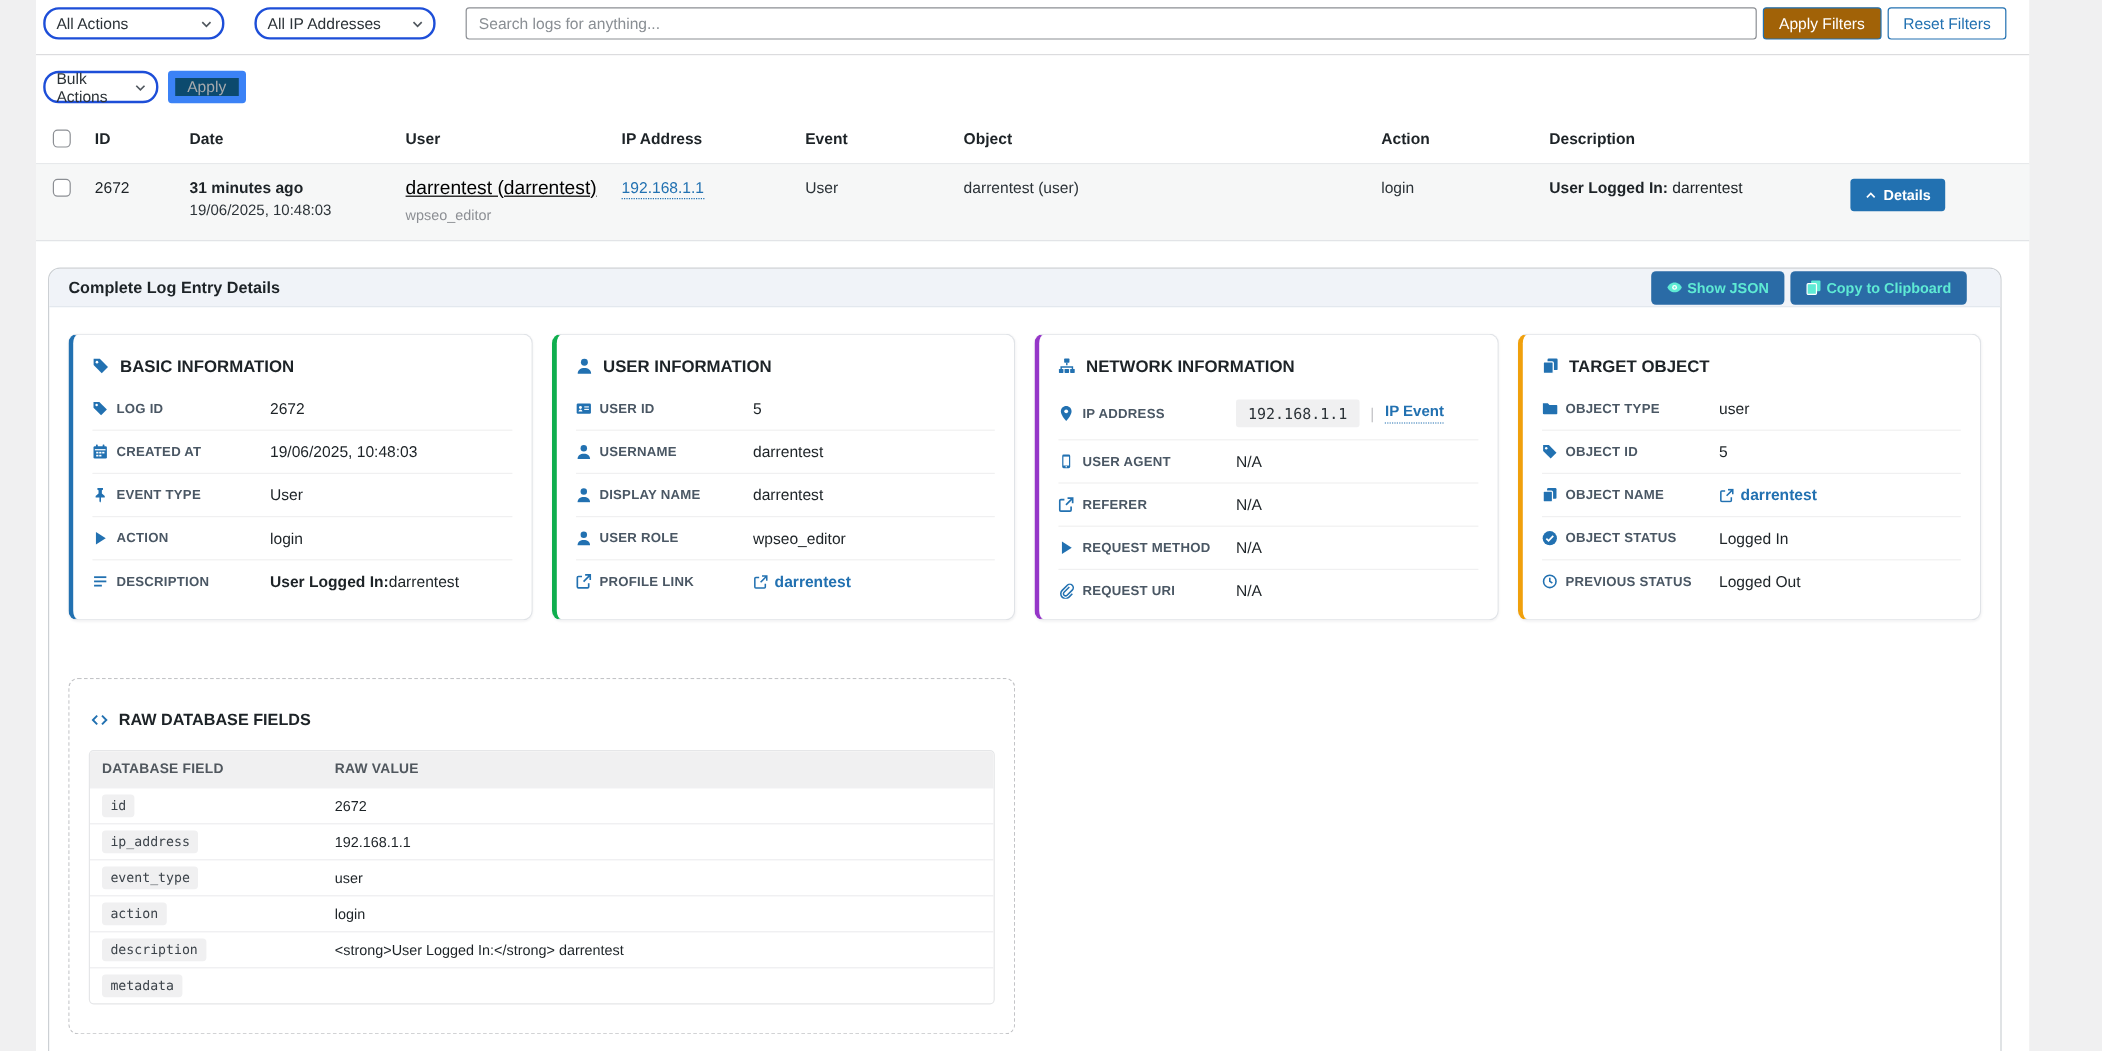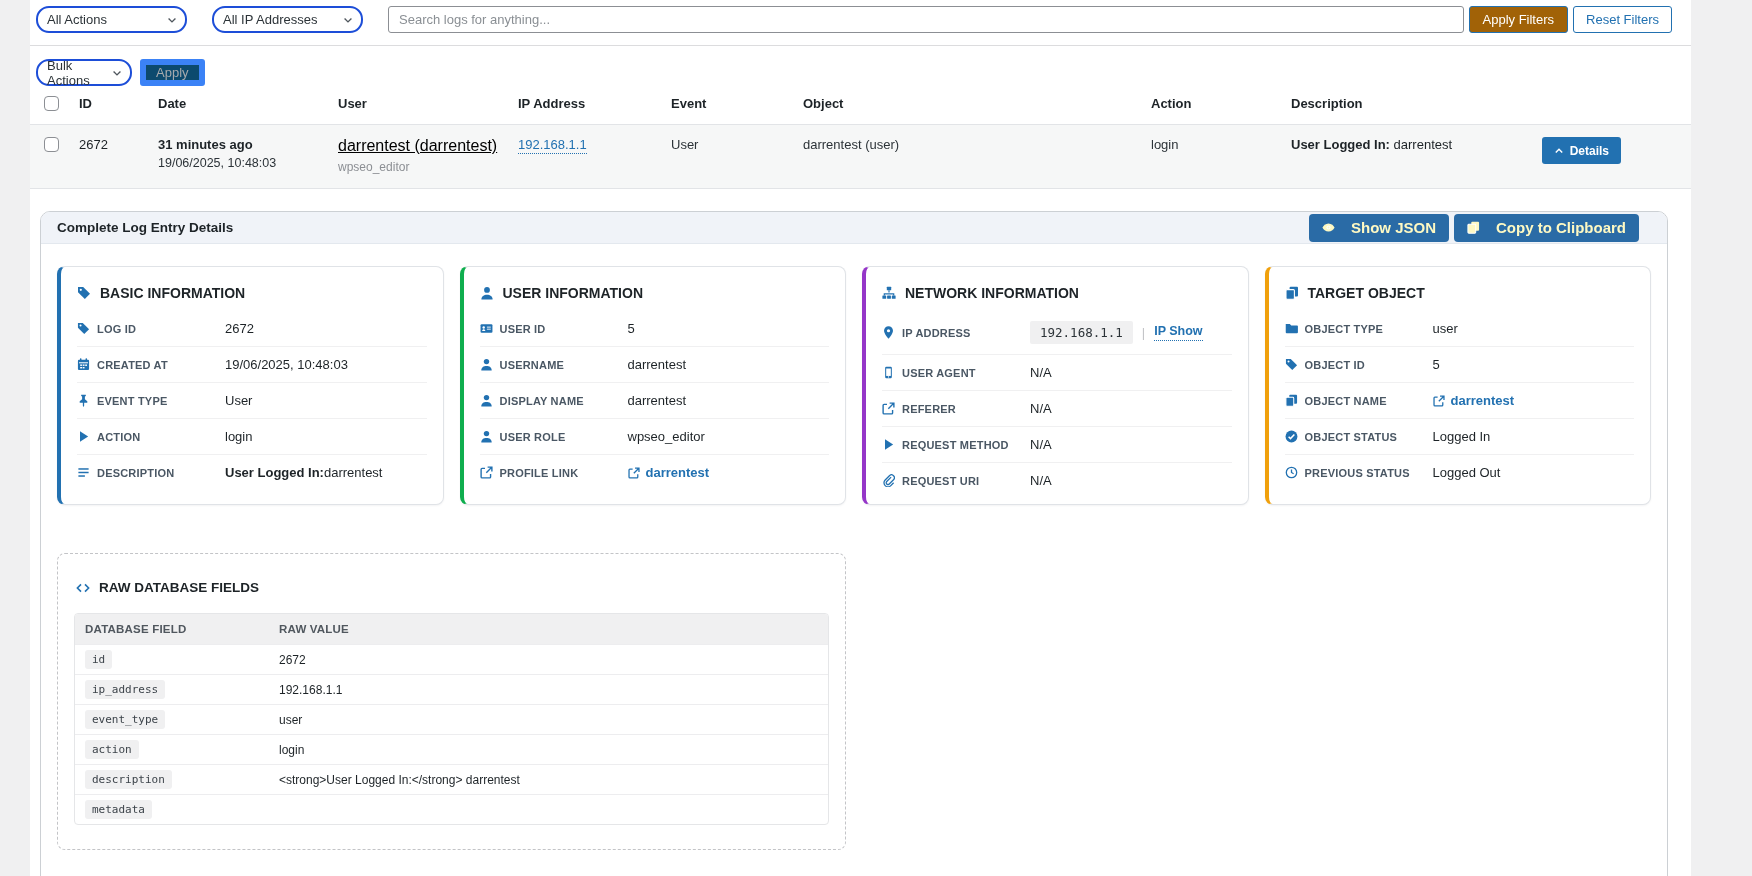--- a/index.html
+++ b/index.html
@@ -18,21 +18,21 @@
   .search{flex:1;height:27px;border:1px solid #8c8f94;border-radius:3px;padding:0 10px;font-size:13px;
           margin-right:5px;color:#2c3338;font-family:inherit;outline:none}
   .search::placeholder{color:#8a8f94}
   button{font-family:inherit;cursor:pointer}
   .btn-primary{background:#a16207;color:#fff;border:1px solid #2271b1;height:27px;padding:0 13px;
                border-radius:3px;font-size:13px;margin-right:5px;flex:none}
   .btn-outline{background:#fff;color:#2271b1;border:1px solid #2271b1;height:27px;padding:0 12px;
                border-radius:3px;font-size:13px;flex:none}
 
   
-  .bulk-row{display:flex;align-items:center;padding:13px 0 0 6px;margin-bottom:4px}
+  .bulk-row{display:flex;align-items:center;padding:13px 0 0 6px;margin-bottom:16px}
   .sel-bulk{width:96px;margin-right:8px}
   .btn-disabled{background:#0c4a6e;color:#a7aaad;border:6px solid #3b82f6;height:27px;padding:0 10px;
                 border-radius:3px;font-size:13px;cursor:default}
 
   
   .lt-grid{display:grid;grid-template-columns:35px 79px 180px 180px 153px 132px 348px 140px 240px 1fr;
            align-items:start;padding-left:14px}
   .lt-head{padding-top:6px;padding-bottom:10px;border-bottom:1px solid #e2e4e7}
   .lt-head .h{font-size:13px;font-weight:700;color:#1d2327}
   .checkbox{width:15px;height:15px;border:1px solid #8c8f94;border-radius:4px;background:#fff;display:inline-block;cursor:pointer}
@@ -49,22 +49,22 @@
                border-radius:3px;height:27px;padding:0 12px;font-size:12px;font-weight:700;
                justify-self:end;margin-right:70px}
   .btn-details .ic svg{width:10px;height:10px;display:block}
 
   
   .details-panel{margin:22px 23px 0 10px;border:1px solid #ccd0d4;border-radius:10px;background:#fff;overflow:hidden}
   .panel-head{display:flex;align-items:center;justify-content:space-between;background:#f0f3f8;
               padding:10px 28px 10px 16px;height:32px;border-bottom:1px solid #e3e8ee}
   .panel-title{font-size:13.5px;font-weight:700}
   .panel-actions{display:flex;gap:5px}
-  .btn-hdr{display:inline-flex;align-items:center;gap:16px;background:#2a6ba6;color:#fef9c3;border:none;
-           border-radius:4px;height:28px;padding:0 13px;font-size:15px;font-weight:700}
+  .btn-hdr{display:inline-flex;align-items:center;gap:4px;background:#2a6ba6;color:#5eead4;border:none;
+           border-radius:4px;height:28px;padding:0 13px;font-size:12px;font-weight:700}
   .btn-hdr .ic svg{width:13px;height:13px;display:block}
   .panel-body{padding:22px 16px 60px}
   .cards-grid{display:grid;grid-template-columns:repeat(4,1fr);gap:16px}
   .info-card{background:#fff;border:1px solid #e0e3e7;border-left:4px solid var(--accent,#2271b1);
              border-radius:8px;padding:12px 16px 6px;box-shadow:0 1px 2px rgba(16,24,40,.05)}
   .card-title{display:flex;align-items:center;gap:9px;font-size:14px;font-weight:700;padding:6px 0 10px;color:#1d2327}
   .card-title .ic svg{width:14px;height:14px;display:block;color:#2271b1}
   .card-row{display:flex;align-items:center;padding:10px 0}
   .card-row + .card-row{border-top:1px solid #f0f0f1}
   .card-lbl{width:148px;flex:none;display:flex;align-items:center;gap:7px;font-size:11px;font-weight:700;
@@ -387,21 +387,21 @@
                     <svg viewBox="0 0 14 14" fill="currentColor">
                       <path d="M7 .4C4.3.4 2.2 2.5 2.2 5.2 2.2 8.6 7 13.8 7 13.8s4.8-5.2 4.8-8.6C11.8 2.5 9.7.4 7 .4z"></path>
                       <circle cx="7" cy="5.1" r="1.7" fill="#fff"></circle>
                     </svg>
                   </span>
                   <span>IP ADDRESS</span>
                 </span>
                 <span class="card-val">
                   <span class="ip-box">192.168.1.1</span>
                   <span class="ip-sep">|</span>
-                  <a class="ip-info" href="#">IP Show</a>
+                  <a class="ip-info" href="#">IP Event</a>
                 </span>
               </div>
               <div class="card-row">
                 <span class="card-lbl">
                   <span class="ic">
                     <svg viewBox="0 0 14 14" fill="currentColor">
                       <rect x="3.4" y="0.8" width="7.2" height="12.4" rx="1.3"></rect>
                       <rect x="4.5" y="2.7" width="5" height="8" fill="#fff"></rect>
                       <circle cx="7" cy="11.8" r=".7" fill="#fff"></circle>
                     </svg>

